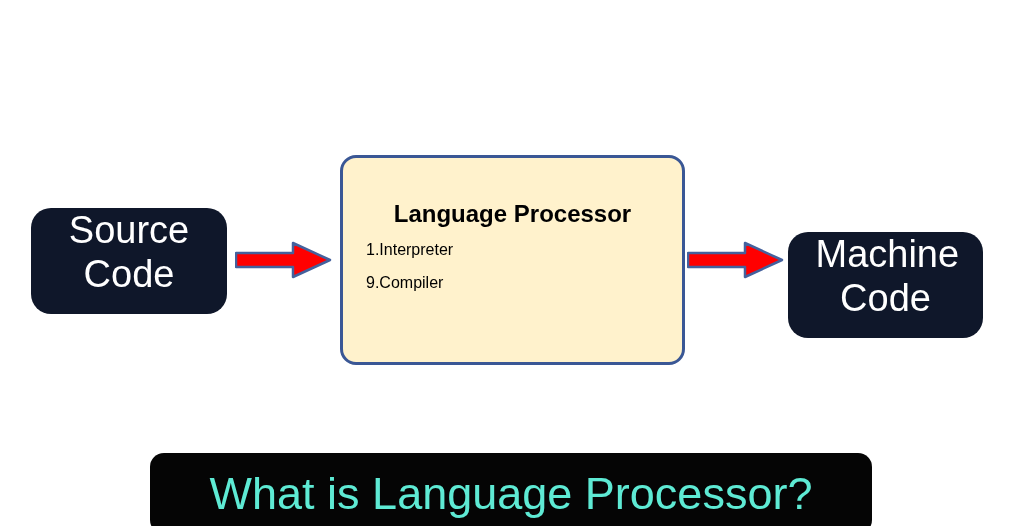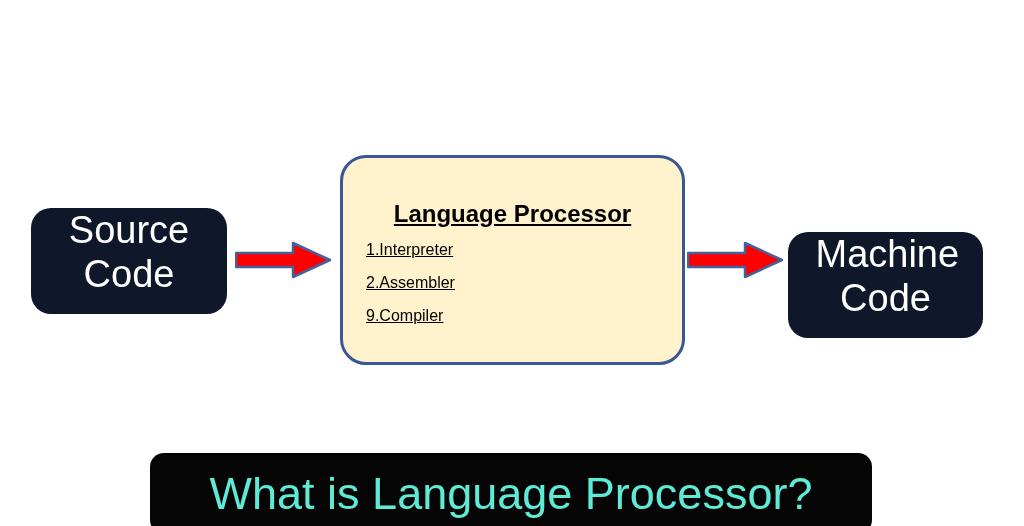--- a/index.html
+++ b/index.html
@@ -43,24 +43,23 @@
     margin-top: 24px;
   }
   .processor-box {
     position: absolute;
     left: 340px;
     top: 155px;
     width: 345px;
     height: 210px;
     background: #FFF2CC;
     border: 3px solid #3A5795;
-    border-radius: 26px;
+    border-radius: 16px;
     box-sizing: border-box;
     color: #000000;
-    text-decoration: underline;
   }
   .processor-title {
     margin-top: 44px;
     text-align: center;
     font-weight: bold;
     font-size: 24px;
     line-height: 24px;
   }
   .processor-list {
     margin-top: 7px;
@@ -102,21 +101,20 @@
   </div>
 
   <svg class="flow-arrow arrow-left" viewBox="0 0 97 40">
     <polygon points="1,13 58,13 58,3 95,20 58,37 58,27 1,27" fill="#FF0000" stroke="#44619D" stroke-width="2.5" stroke-linejoin="round"></polygon>
   </svg>
 
   <div class="processor-box">
     <div class="processor-title">Language Processor</div>
     <div class="processor-list">
       <div>1.Interpreter</div>
-      <div>2.Assembler</div>
       <div>9.Compiler</div>
     </div>
   </div>
 
   <svg class="flow-arrow arrow-right" viewBox="0 0 97 40">
     <polygon points="1,13 58,13 58,3 95,20 58,37 58,27 1,27" fill="#FF0000" stroke="#44619D" stroke-width="2.5" stroke-linejoin="round"></polygon>
   </svg>
 
   <div class="code-box machine-box">
     <span class="label">Machine Code</span>

